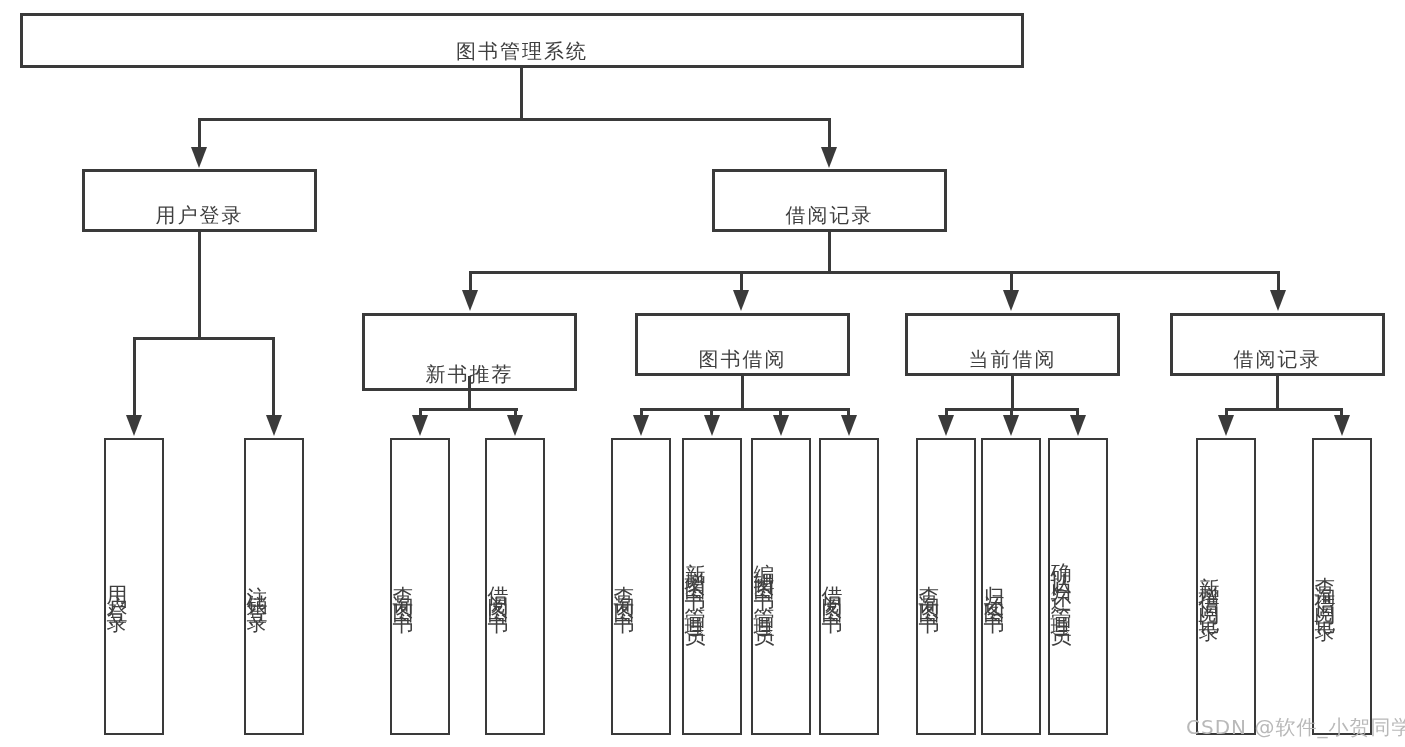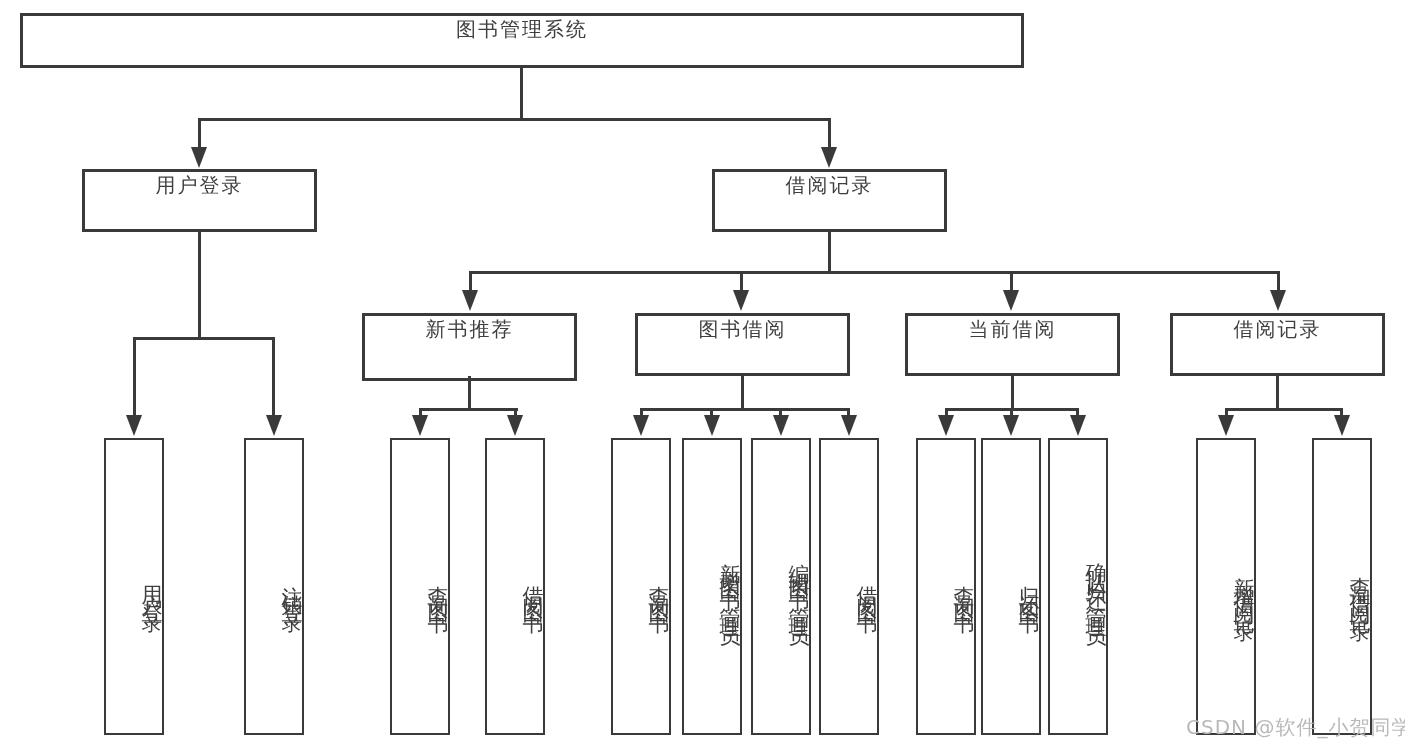--- a/index.html
+++ b/index.html
@@ -15,21 +15,21 @@
     background:var(--background);
     font-family:"DejaVu Sans","Liberation Sans",sans-serif;
     color:var(--text);
     overflow:hidden;
   }
   .box{
     position:absolute;
     box-sizing:border-box;
     background:#fff;
     border:3px solid var(--line);
-    display:flex;align-items:flex-start;justify-content:center;
+    display:flex;align-items:flex-end;justify-content:center;
   }
   .box-h{font-size:20px;letter-spacing:2px;}
   .box-v{
     border-width:2px;
     font-size:21px;
     writing-mode:vertical-rl;
     text-orientation:mixed;
     letter-spacing:9px;
     line-height:1;
     text-align:center;
@@ -81,21 +81,21 @@
   <div class="ln" style="left:469px;top:271px;width:811px;height:3px"></div>
   <div class="ln" style="left:469px;top:271px;width:3px;height:22px"></div>
   <div class="arrow" style="left:462px;top:290px"></div>
   <div class="ln" style="left:740px;top:271px;width:3px;height:22px"></div>
   <div class="arrow" style="left:733px;top:290px"></div>
   <div class="ln" style="left:1010px;top:271px;width:3px;height:22px"></div>
   <div class="arrow" style="left:1003px;top:290px"></div>
   <div class="ln" style="left:1277px;top:271px;width:3px;height:22px"></div>
   <div class="arrow" style="left:1270px;top:290px"></div>
 
-  <div class="box box-h" style="left:362px;top:313px;width:215px;height:68px">
+  <div class="box box-h" style="left:362px;top:313px;width:215px;height:78px">
     <span>新书推荐</span>
   </div>
   <div class="box box-h" style="left:635px;top:313px;width:215px;height:63px">
     <span>图书借阅</span>
   </div>
   <div class="box box-h" style="left:905px;top:313px;width:215px;height:63px">
     <span>当前借阅</span>
   </div>
   <div class="box box-h" style="left:1170px;top:313px;width:215px;height:63px">
     <span>借阅记录</span>

